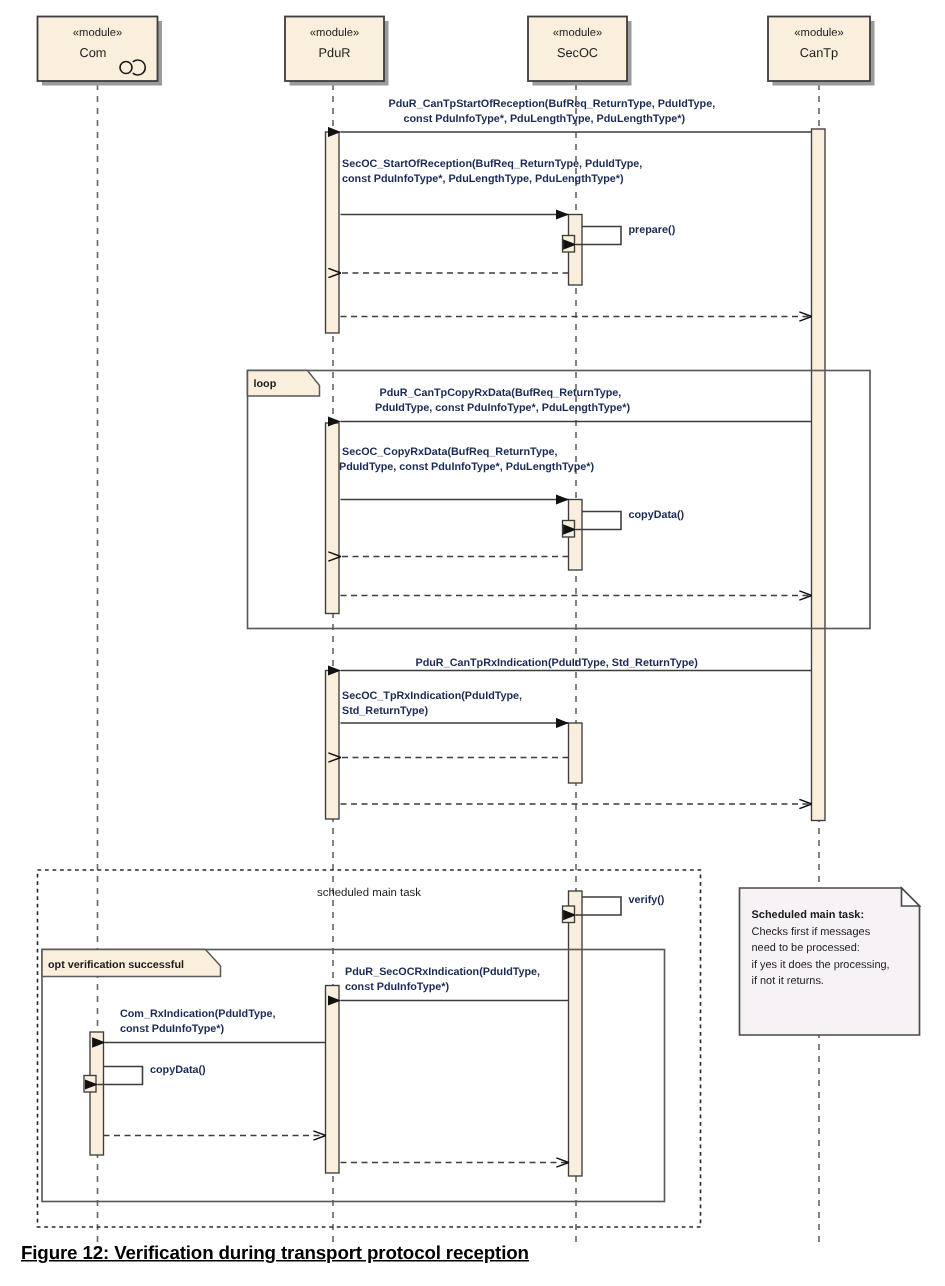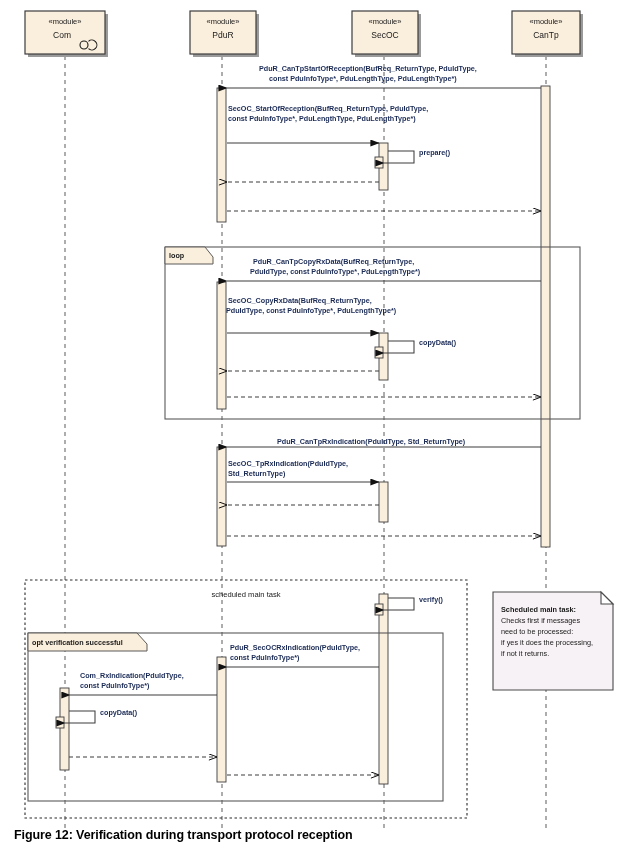--- a/index.html
+++ b/index.html
@@ -111,20 +111,21 @@
   .caption {
     position: absolute;
     left: 14px;
     top: 828px;
     font-family: "Liberation Sans", sans-serif;
     font-size: 12.5px;
     font-weight: bold;
     color: #000000;
     letter-spacing: -0.1px;
     white-space: nowrap;
+    text-decoration: underline;
   }
 </style>
 </head>
 <body>
 
 <svg id="diagram" width="630" height="857" viewBox="0 0 630 857">
 
   <defs>
     <marker id="arrowFilled" markerWidth="9" markerHeight="7" refX="8.6" refY="3.5" orient="auto" markerUnits="userSpaceOnUse">
       <path d="M0,0 L9,3.5 L0,7 z" fill="#111111"></path>

